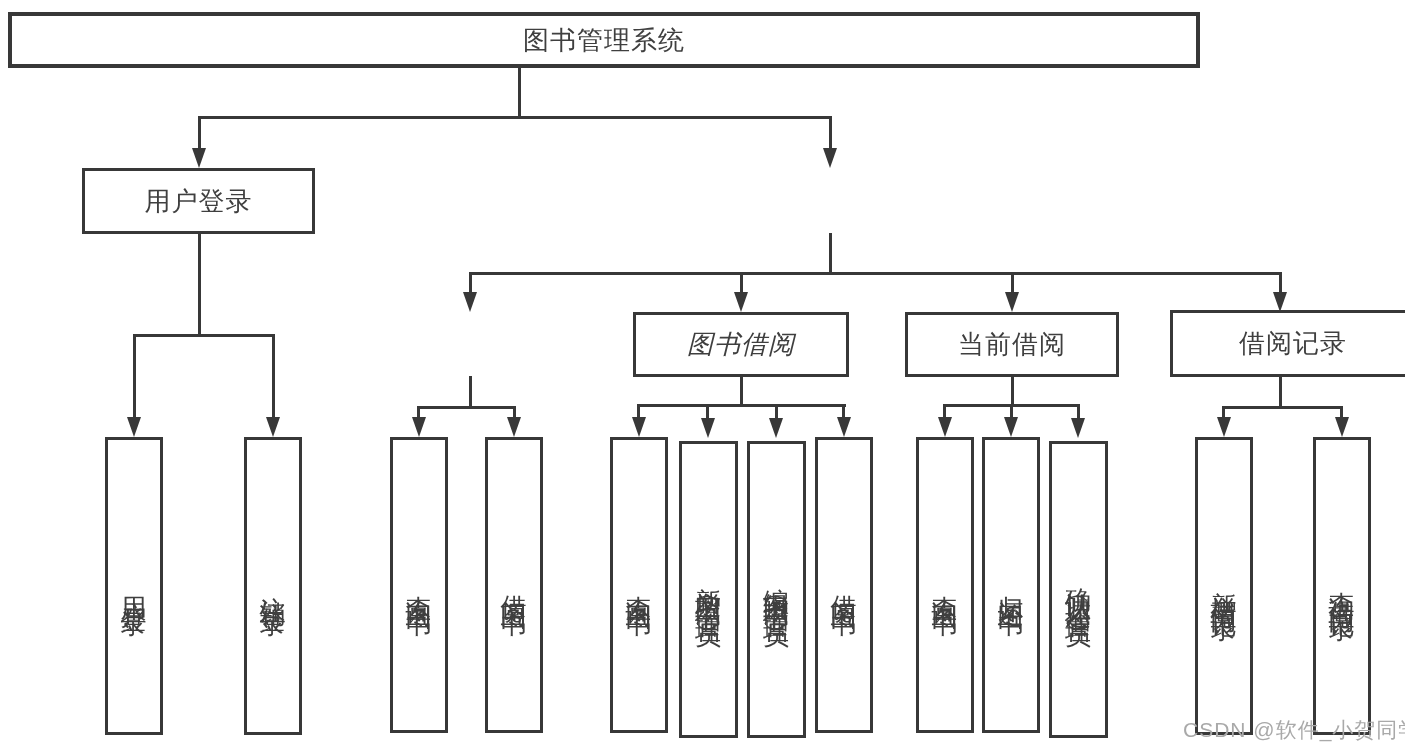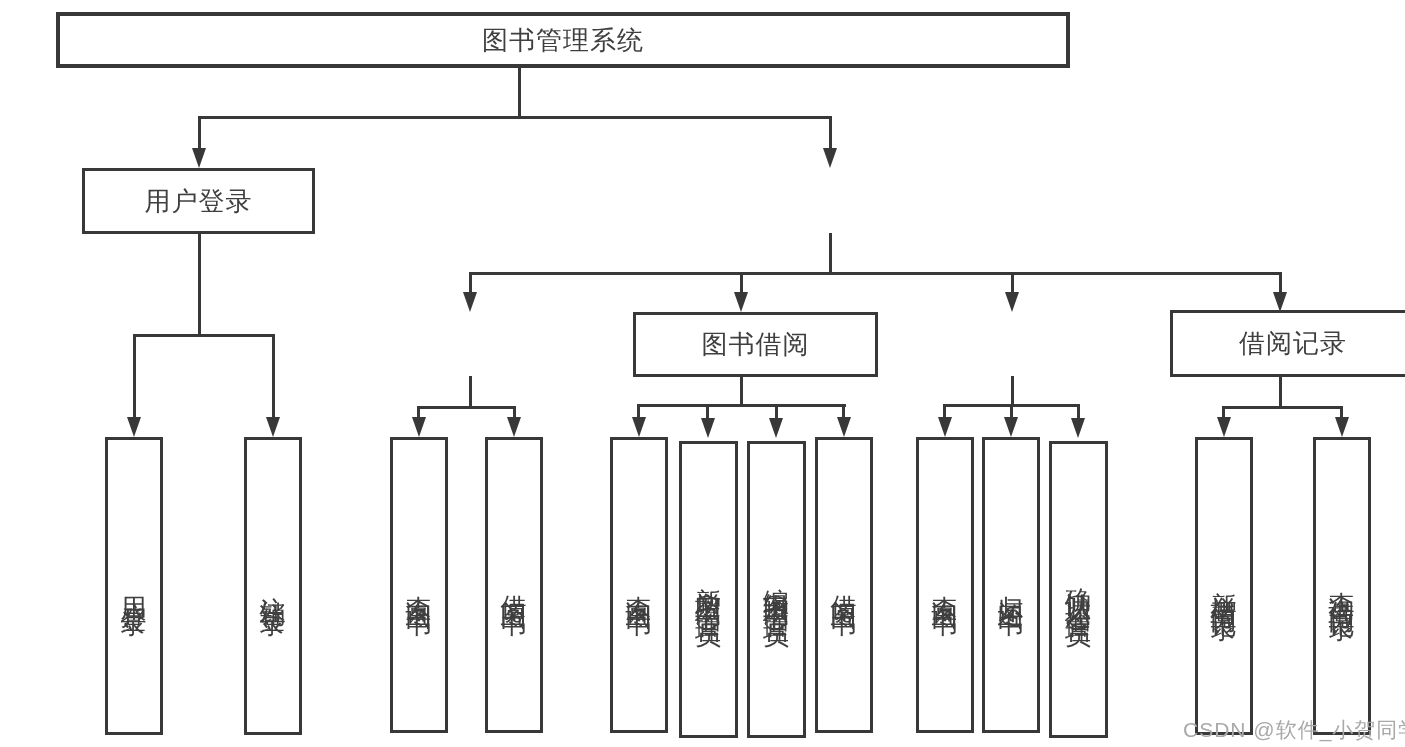--- a/index.html
+++ b/index.html
@@ -117,30 +117,33 @@
     <div class="arrow" style="left:1071px;top:418px;"></div>
 
     <div class="vline" style="left:1279px;top:376px;height:33px;"></div>
     <div class="hline" style="left:1222px;top:406px;width:121px;"></div>
     <div class="vline" style="left:1222px;top:406px;height:15px;"></div>
     <div class="arrow" style="left:1217px;top:417px;"></div>
     <div class="vline" style="left:1340px;top:406px;height:15px;"></div>
     <div class="arrow" style="left:1335px;top:417px;"></div>
   </div>
 
-  <div class="node root" style="left:8px;top:12px;width:1014px;height:56px;margin-left:48px;">
+  <div class="node root" style="left:8px;top:12px;width:1192px;height:56px;">
     <span>图书管理系统</span>
   </div>
 
   <div class="node" style="left:82px;top:168px;width:233px;height:66px;">
     <span>用户登录</span>
   </div>
 
-  <div class="node" style="left:633px;top:312px;width:245px;height:65px;">
+  <div class="node" style="left:633px;top:312px;width:216px;height:65px;font-style:italic;">
     <span>图书借阅</span>
+  </div>
+  <div class="node" style="left:905px;top:312px;width:214px;height:65px;">
+    <span>当前借阅</span>
   </div>
   <div class="node" style="left:1170px;top:310px;width:246px;height:67px;">
     <span>借阅记录</span>
   </div>
 
   <div class="node leaf" style="left:105px;top:437px;width:58px;height:298px;">
     <span>用户登录</span>
   </div>
   <div class="node leaf" style="left:244px;top:437px;width:58px;height:298px;">
     <span>注销登录</span>

